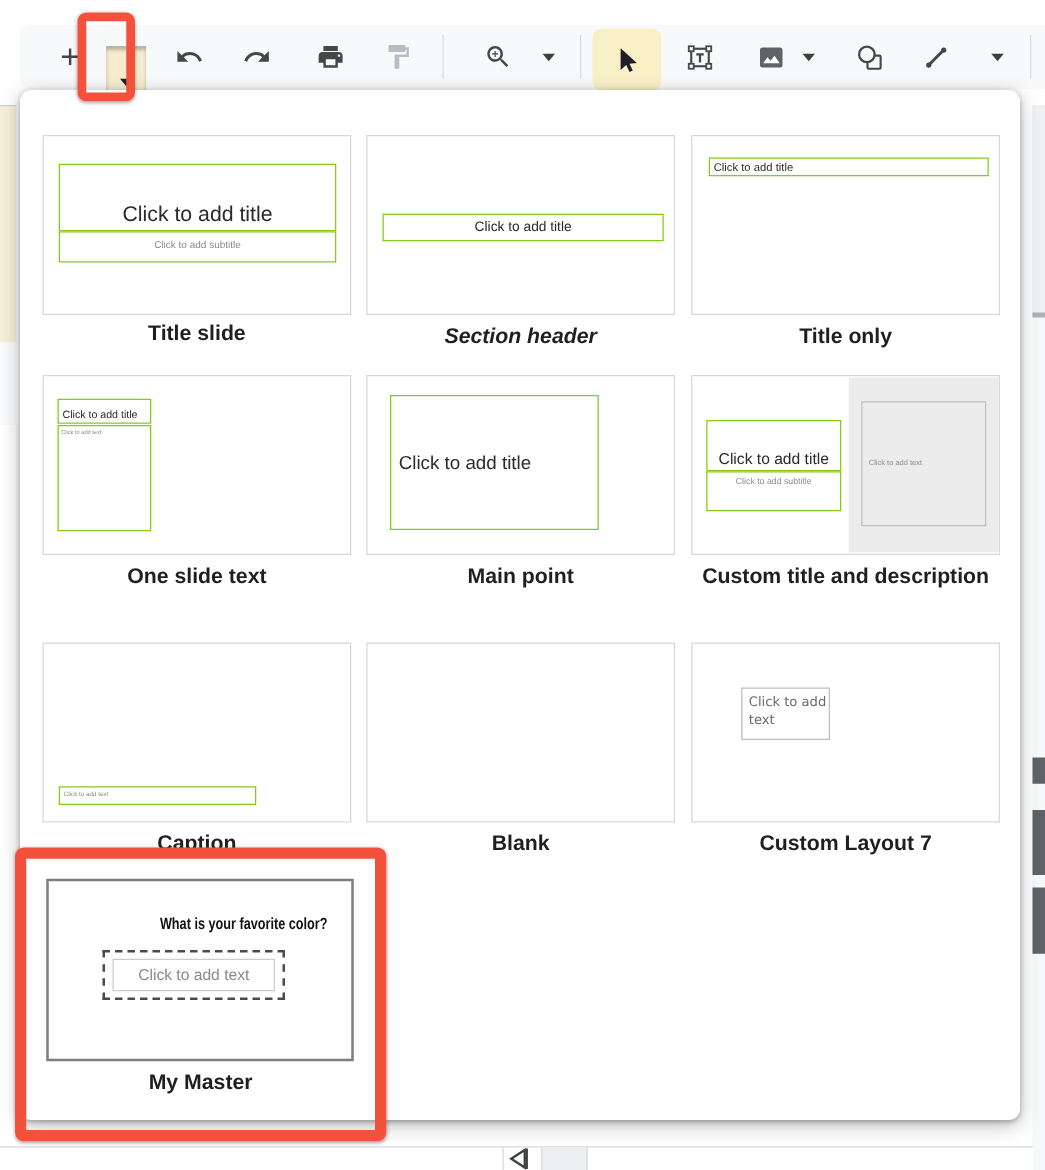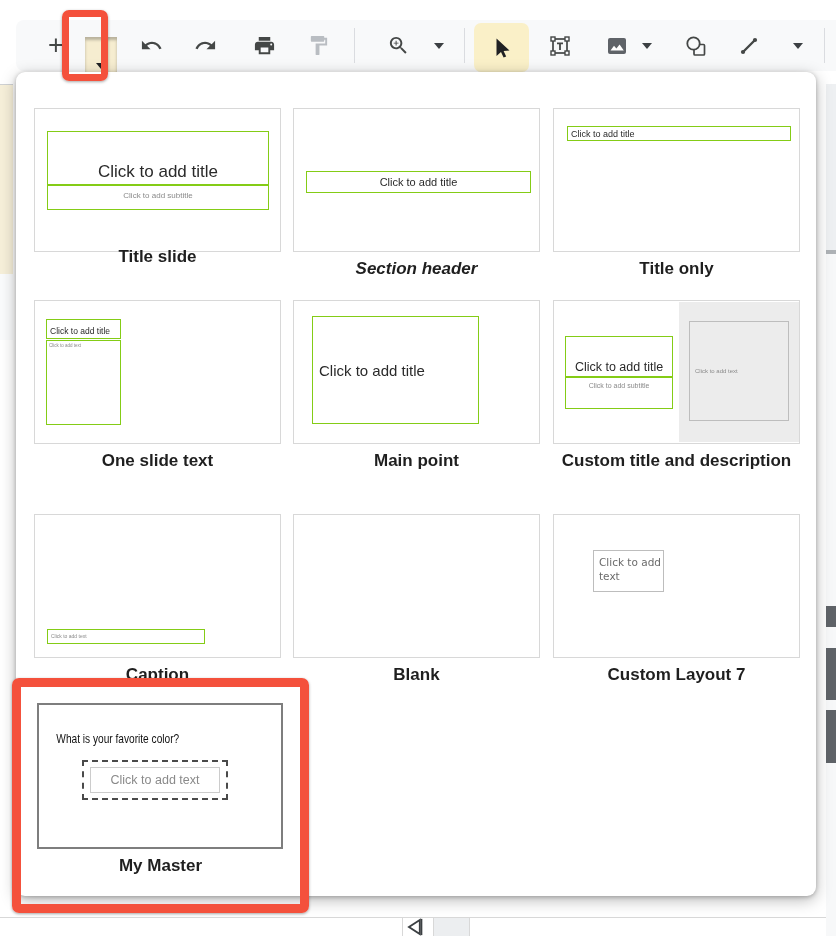--- a/index.html
+++ b/index.html
@@ -80,21 +80,21 @@
   
   .sd-right-bg { position:absolute; left:125px; top:1px; width:120px; height:140px; background:#ececec; }
   .sd-title { left:11px; top:35px; width:108px; height:41px; display:flex; align-items:flex-end; justify-content:center; font-size:12.5px; padding-bottom:2px; }
   .sd-sub   { left:11px; top:76px; width:108px; height:32px; text-align:center; font-size:7px; padding-top:4px; }
   .sd-body  { left:135px; top:20px; width:100px; height:100px; background:#ececec; border-color:#bdbdbd; display:flex; align-items:center; font-size:6px; padding-left:5px; }
   
   .cap-body { left:12px; top:114px; width:158px; height:15px; font-size:5px; padding:3px 0 0 3px; }
   
   .cl-body  { left:39px; top:35px; width:71px; height:42px; border-color:#bdbdbd; font-family:"DejaVu Sans",sans-serif; font-size:10.5px; line-height:14px; color:#6b6b6b; padding:4px 0 0 5px; }
   
-  .mm-question { position:absolute; left:0; top:26px; width:100%; text-align:left; font-size:13px; font-weight:400; color:#111; }
+  .mm-question { position:absolute; left:0; top:26px; width:100%; text-align:right; font-size:13px; font-weight:700; color:#111; }
   .mm-question span { display:inline-block; transform:scaleX(.78); }
   .mm-dashed { position:absolute; left:43px; top:55px; width:146px; height:40px; border:2px dashed #4a4a4a; background:#fff; padding:5px 6px; }
   .mm-inner  { width:100%; height:100%; border:1px solid #cccccc; display:flex; align-items:center; justify-content:center;
                font-size:12.5px; color:#8a8a8a; font-family:"Liberation Sans",sans-serif; }
 </style>
 </head>
 <body>
 
 <div class="left-strip"></div>
 <div class="left-strip2"></div>
@@ -213,21 +213,21 @@
 
 <div class="panel">
 
   <div class="cell" style="left:18px; top:36px;">
     <div class="thumb">
       <div class="ph ts-title ph-title-text">
           <span>Click to add title</span>
         </div>
       <div class="ph ts-sub ph-gray-text"><span>Click to add subtitle</span></div>
     </div>
-    <div class="cell-label" style="top:138px;">Title slide</div>
+    <div class="cell-label" style="top:148px;">Title slide</div>
   </div>
 
   <div class="cell" style="left:277px; top:36px;">
     <div class="thumb">
       <div class="ph sh-title ph-title-text">
           <span>Click to add title</span>
         </div>
     </div>
     <div class="cell-label" style="top:150px;font-style:italic;">Section header</div>
   </div>

